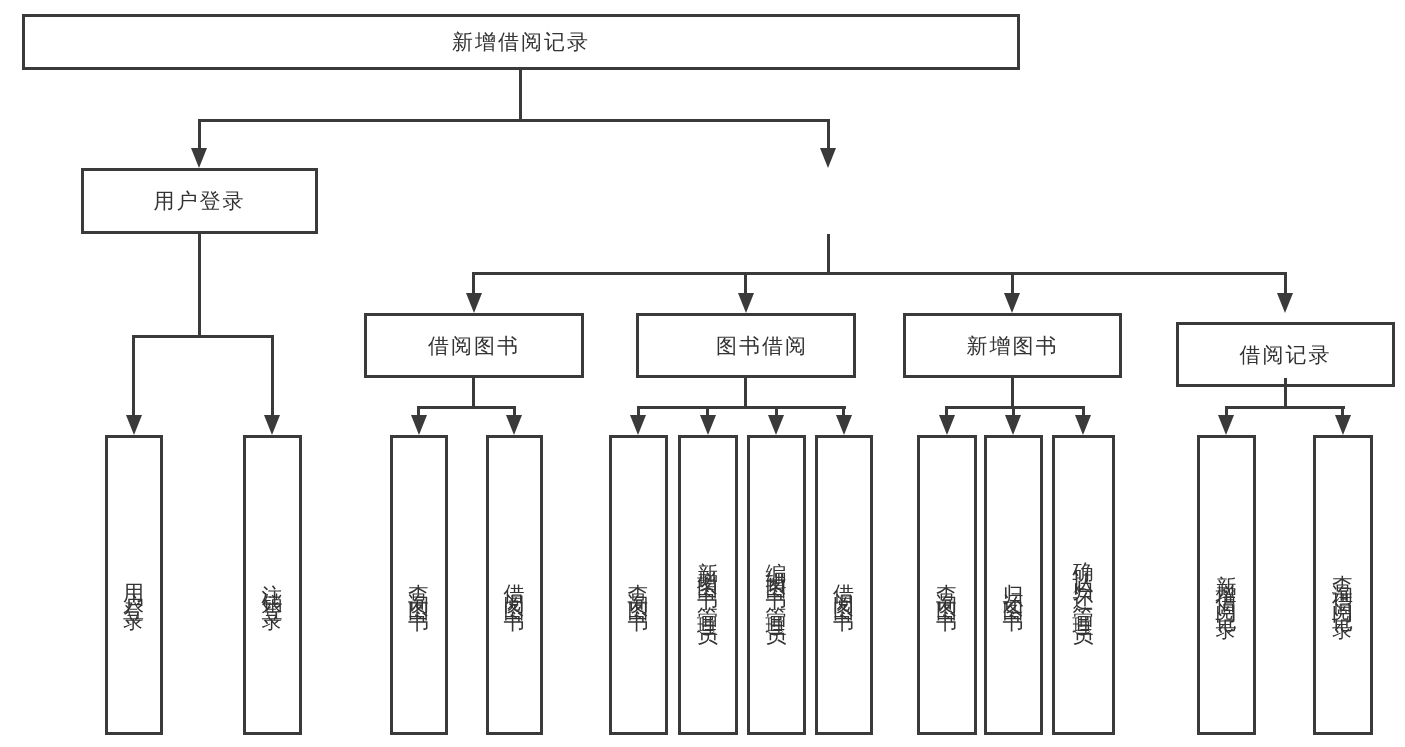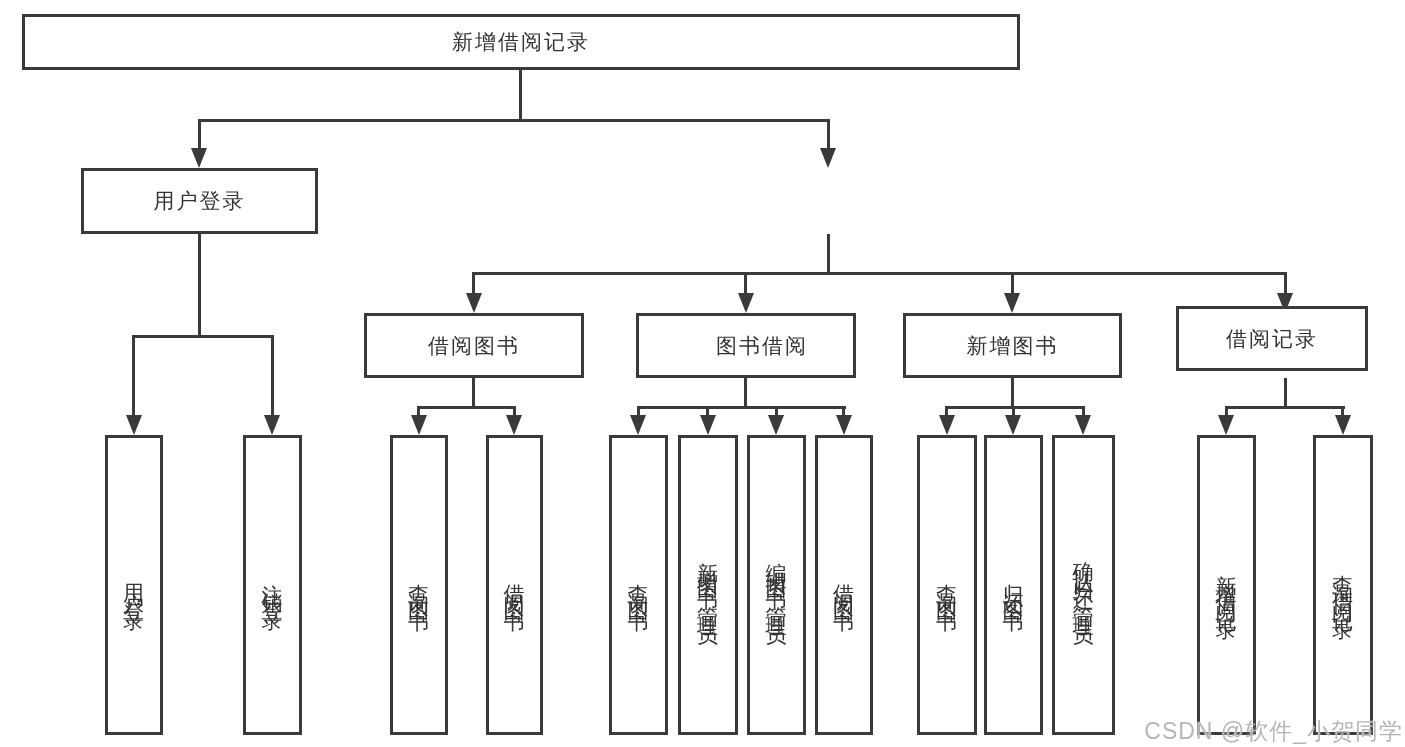--- a/index.html
+++ b/index.html
@@ -78,21 +78,21 @@
   <div class="ln" style="left:1011px; top:275px; width:3px; height:18px;"></div>
   <div class="ln" style="left:1284px; top:275px; width:3px; height:18px;"></div>
   <div class="ar" style="left:466px; top:293px;"></div>
   <div class="ar" style="left:738px; top:293px;"></div>
   <div class="ar" style="left:1004px; top:293px;"></div>
   <div class="ar" style="left:1277px; top:293px;"></div>
 
   <div class="box h" style="left:364px; top:313px; width:220px; height:65px;">借阅图书</div>
   <div class="box h" style="left:636px; top:313px; width:220px; height:65px;padding-left:32px;">图书借阅</div>
   <div class="box h" style="left:903px; top:313px; width:219px; height:65px;">新增图书</div>
-  <div class="box h" style="left:1176px; top:306px; width:192px; height:65px;">借阅记录</div>
+  <div class="box h" style="left:1176px; top:322px; width:219px; height:65px;">借阅记录</div>
 
   <div class="ln" style="left:472px; top:378px; width:3px; height:31px;"></div>
   <div class="ln" style="left:417px; top:406px; width:99px; height:3px;"></div>
   <div class="ln" style="left:417px; top:409px; width:3px; height:6px;"></div>
   <div class="ln" style="left:513px; top:409px; width:3px; height:6px;"></div>
   <div class="ar" style="left:411px; top:415px;"></div>
   <div class="ar" style="left:506px; top:415px;"></div>
 
   <div class="ln" style="left:744px; top:378px; width:3px; height:31px;"></div>
   <div class="ln" style="left:637px; top:406px; width:209px; height:3px;"></div>
@@ -132,15 +132,14 @@
   <div class="box v" style="left:747px; top:435px; width:59px; height:300px;">编辑图书（管理员）</div>
   <div class="box v" style="left:815px; top:435px; width:58px; height:300px;">借阅图书</div>
 
   <div class="box v" style="left:917px; top:435px; width:60px; height:300px;">查询图书</div>
   <div class="box v" style="left:984px; top:435px; width:59px; height:300px;">归还图书</div>
   <div class="box v" style="left:1052px; top:435px; width:63px; height:300px;">确认归还（管理员）</div>
 
   <div class="box v" style="left:1197px; top:435px; width:59px; height:300px;">新增借阅记录</div>
   <div class="box v" style="left:1313px; top:435px; width:60px; height:300px;">查询借阅记录</div>
 
-  <div class="watermark">CSDN @软件_小贺同学</div>
 
 </div>
 
 </body></html>

